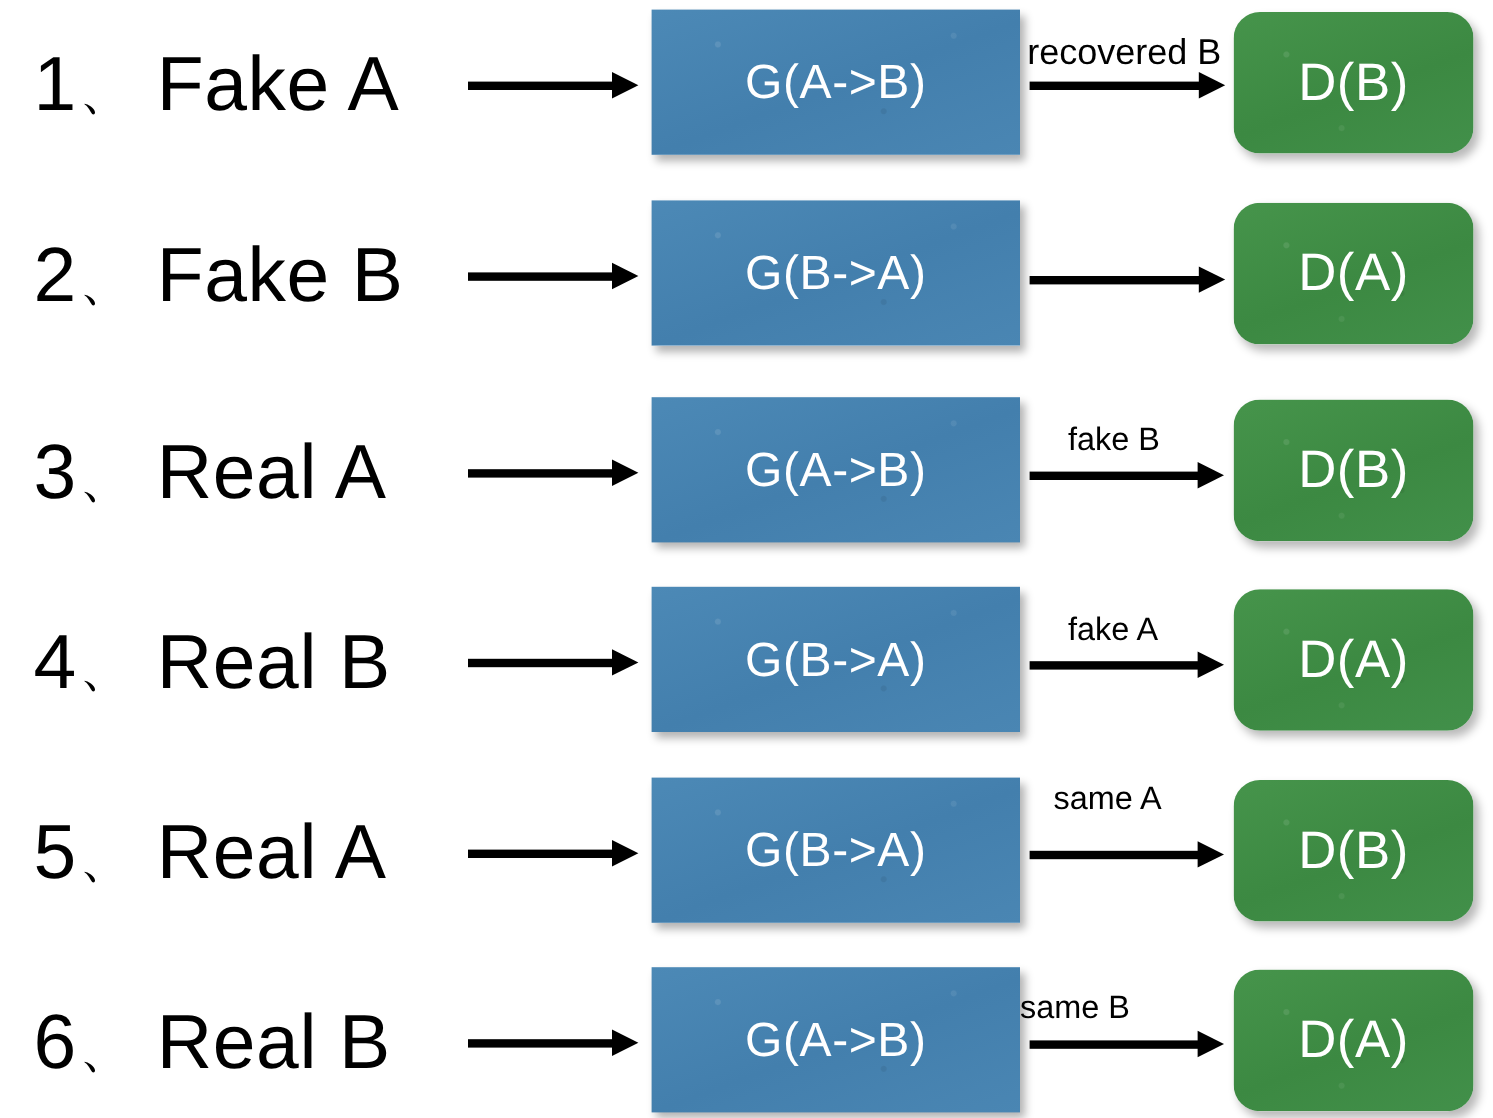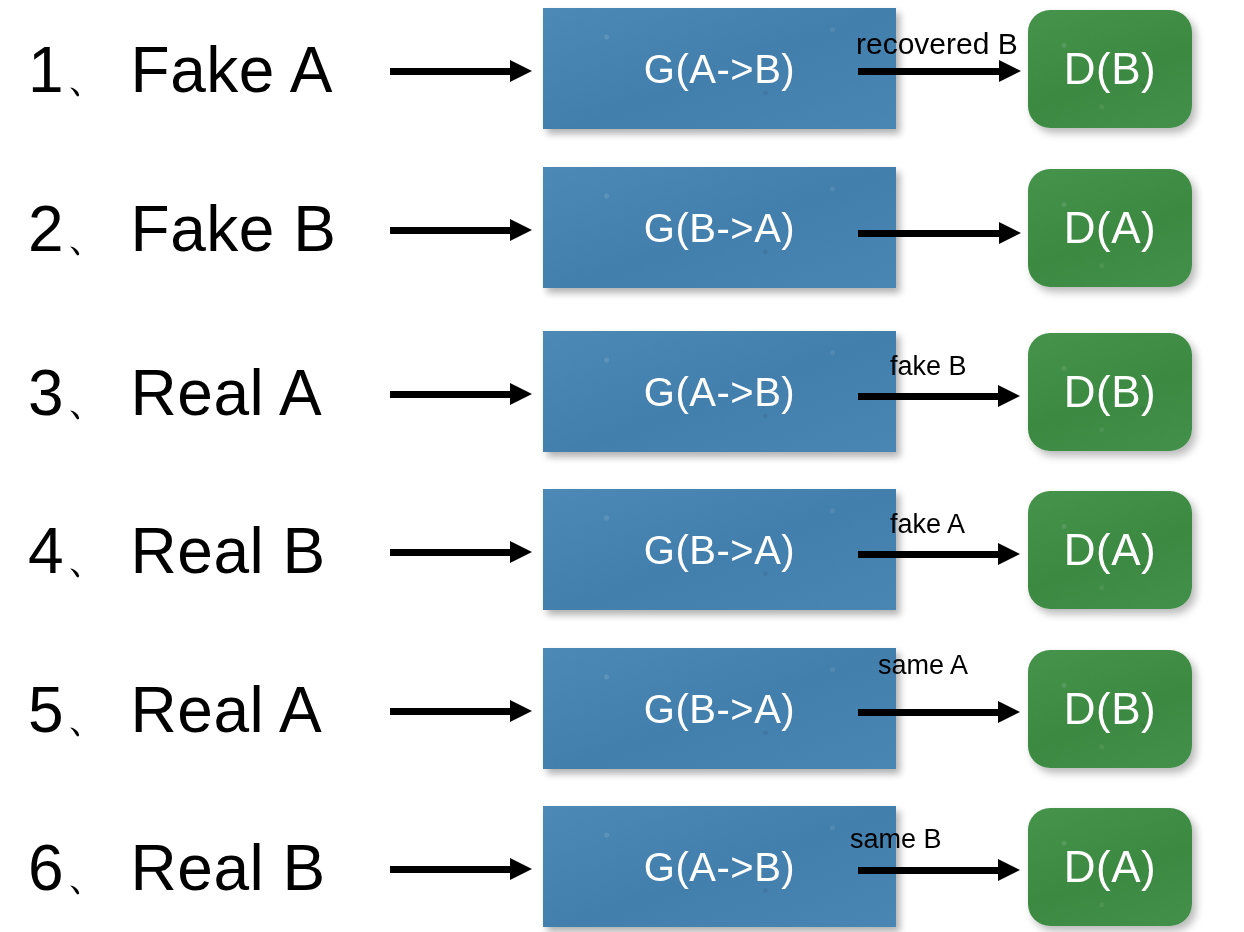--- a/index.html
+++ b/index.html
@@ -79,21 +79,21 @@
     white-space:nowrap;
     line-height:1;
   }
   .edge-label.small{ font-size:27px; }
 
   
   .gen-box{
     position:absolute;
     left:543px;
     top:8px;
-    width:353px;
+    width:307px;
     height:121px;
     background:
       radial-gradient(circle at 18% 24%, rgba(255,255,255,0.11) 0 2px, transparent 3px),
       radial-gradient(circle at 63% 70%, rgba(0,0,0,0.07) 0 2px, transparent 3px),
       radial-gradient(circle at 82% 18%, rgba(255,255,255,0.08) 0 2px, transparent 3px),
       linear-gradient(160deg,#4c89b6 0%,#437fad 52%,#4a86b3 100%);
     box-shadow:4px 5px 7px rgba(0,0,0,0.30);
     display:flex;
     align-items:center;
     justify-content:center;
@@ -104,21 +104,21 @@
     font-weight:300;
     letter-spacing:0.5px;
     line-height:1;
   }
 
   
   .disc-box{
     position:absolute;
     left:1028px;
     top:10px;
-    width:164px;
+    width:200px;
     height:118px;
     border-radius:22px;
     background:
       radial-gradient(circle at 22% 30%, rgba(255,255,255,0.10) 0 2px, transparent 3px),
       radial-gradient(circle at 70% 64%, rgba(0,0,0,0.07) 0 2px, transparent 3px),
       radial-gradient(circle at 45% 82%, rgba(255,255,255,0.07) 0 2px, transparent 3px),
       linear-gradient(160deg,#46944b 0%,#3c8942 55%,#42904a 100%);
     box-shadow:4px 5px 8px rgba(0,0,0,0.28);
     display:flex;
     align-items:center;

